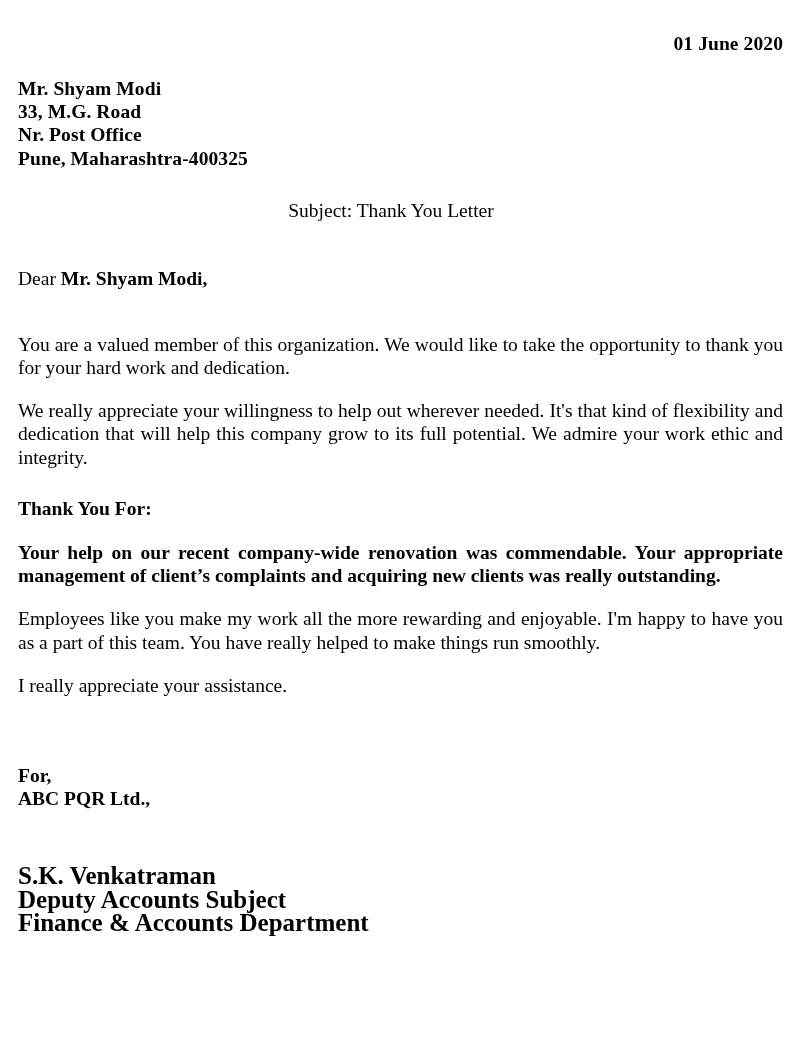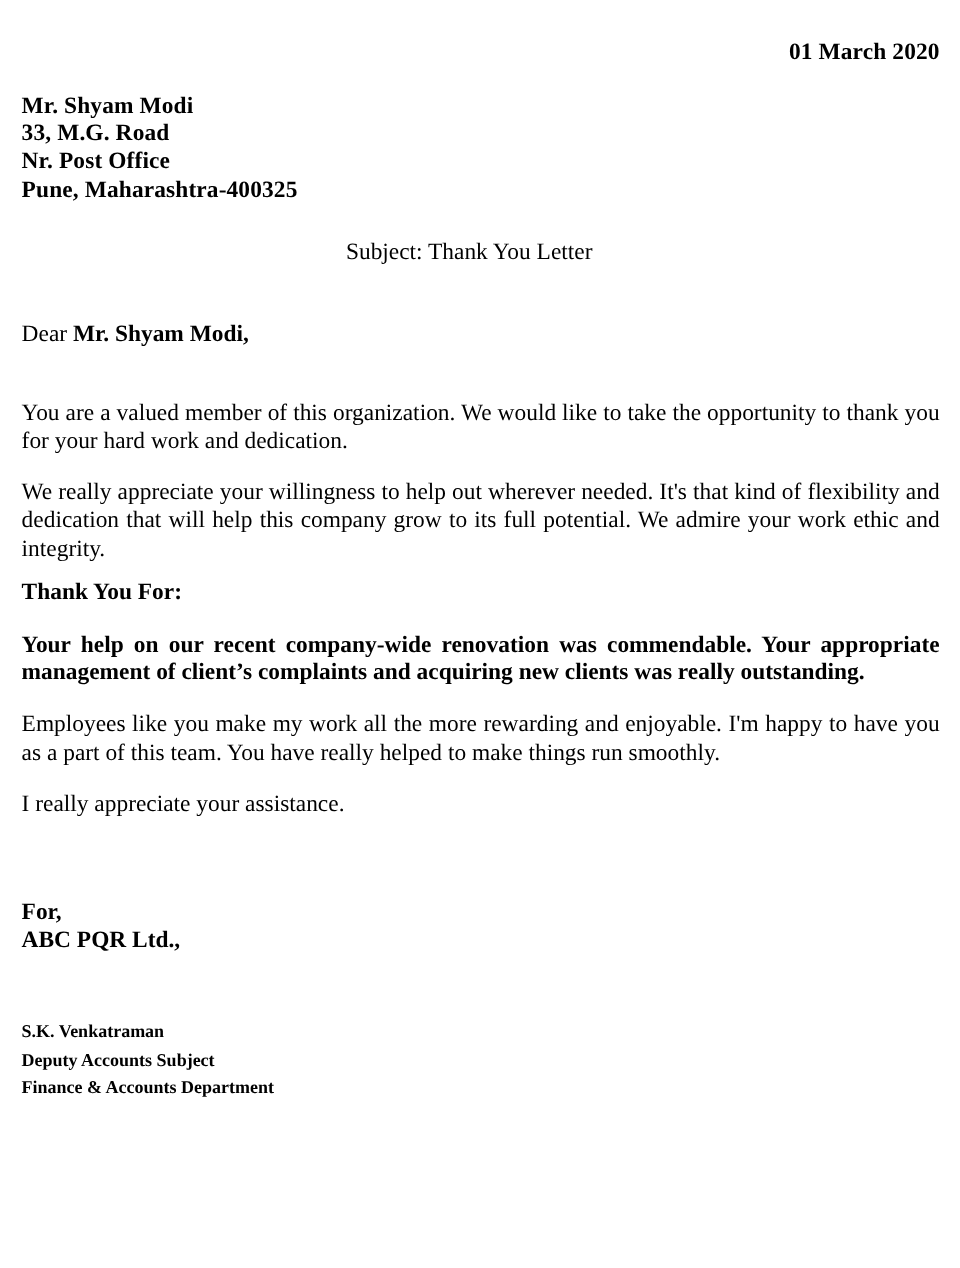--- a/index.html
+++ b/index.html
@@ -63,51 +63,51 @@
     text-align: justify;
     margin: 0;
   }
   .para.first { margin-top: 43px; }
   .para.gap { margin-top: 20px; }
   .para.bold { font-weight: bold; }
   .heading {
     font-size: 19.5px;
     line-height: 23.2px;
     font-weight: bold;
-    margin-top: 13px;
+    margin-top: 28px;
     font-family: Liberation Serif, serif;
   }
   .para.bold-block { margin-top: 21px; }
   .plain-line {
     font-size: 19.5px;
     line-height: 23.2px;
     margin-top: 20px;
   }
   
   .company-block {
     font-weight: bold;
     font-size: 19.5px;
     line-height: 23.2px;
     margin-top: 67px;
   }
   .signer-block {
     font-weight: bold;
-    font-size: 15px;
+    font-size: 25px;
     line-height: 23.2px;
     margin-top: 54px;
   }
   .company-block div,
   .signer-block div { white-space: pre; }
 </style>
 </head>
 <body>
 
 <div class="page">
 
-  <div class="date-line">01 March 2020</div>
+  <div class="date-line">01 June 2020</div>
 
   <div class="address-block">
     <div>Mr. Shyam Modi</div>
     <div>33, M.G. Road</div>
     <div>Nr. Post Office</div>
     <div>Pune, Maharashtra-400325</div>
   </div>
 
   <div class="subject-line">Subject: Thank You Letter</div>
 

